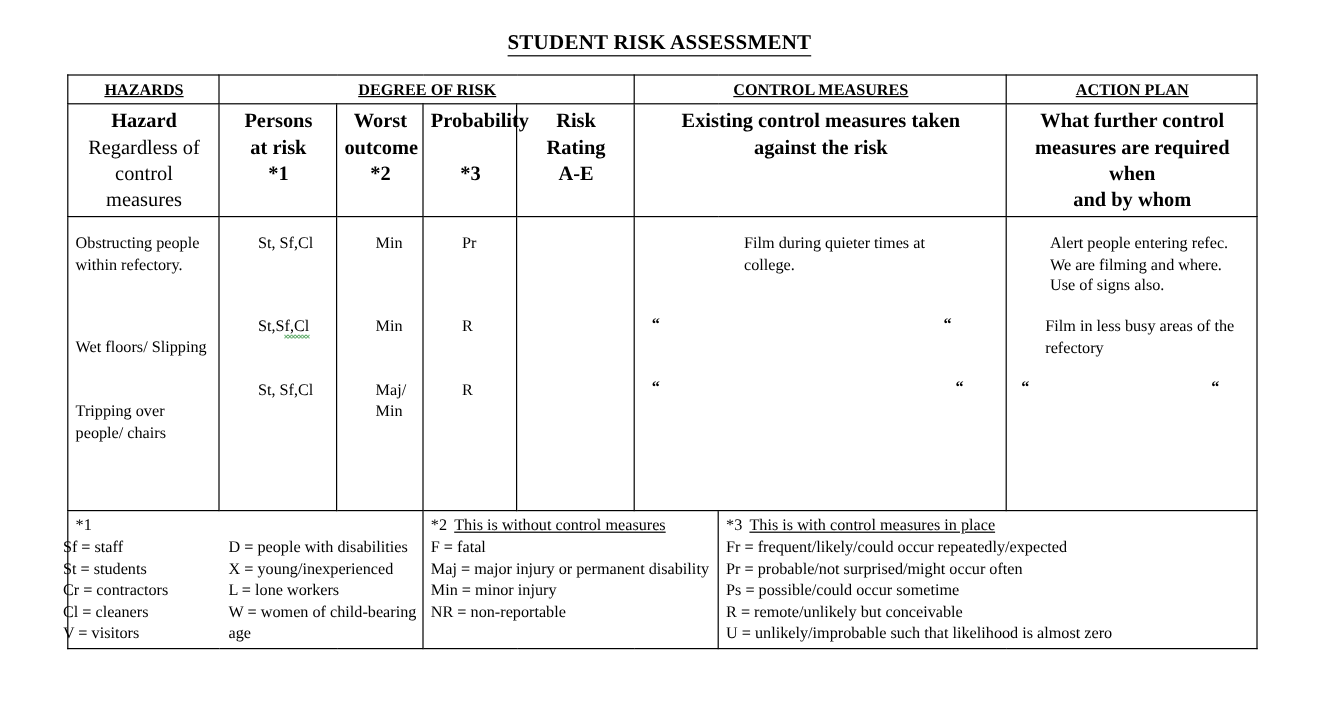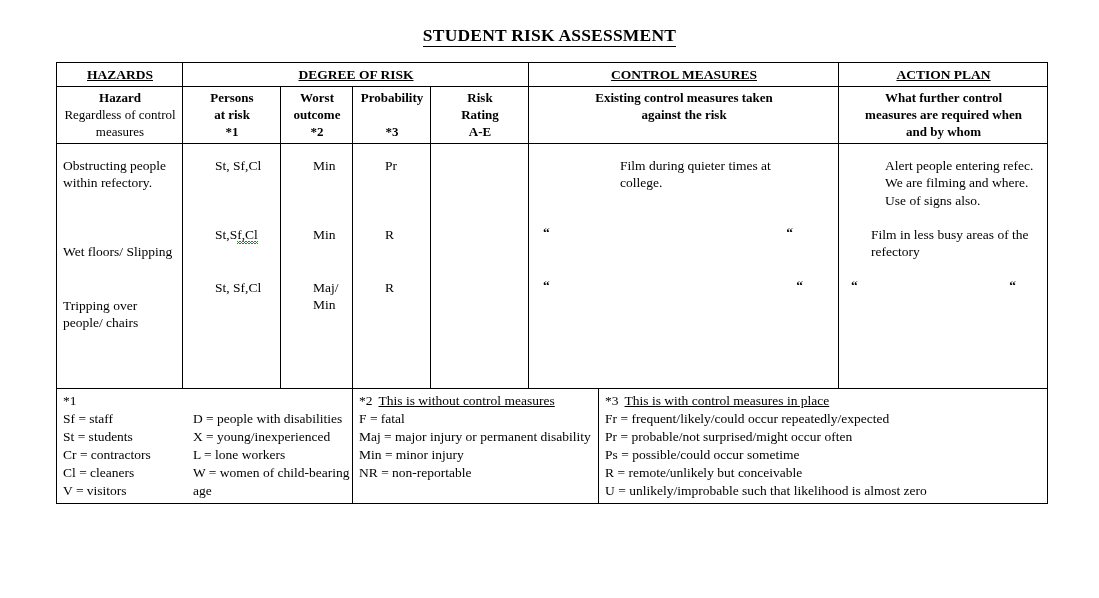--- a/index.html
+++ b/index.html
@@ -61,21 +61,21 @@
     font-size: 13.5px;
     padding-top: 1px;
     padding-bottom: 1px;
     white-space: nowrap;
   }
   .band u { text-decoration: underline; }
 
   .subhead {
     font-weight: bold;
     text-align: center;
-    font-size: 13px;
+    font-size: 17px;
     padding-top: 3px;
     padding-bottom: 2px;
   }
   .subhead .sub-note {
     font-weight: normal;
   }
 
   
   .info-cell { height: 52px; }
   .info-line { display: block; }
@@ -125,21 +125,22 @@
     font-size: 13.5px;
     line-height: 1.33;
     padding: 3px 4px 4px 6px;
     vertical-align: top;
     height: 100px;
   }
   .fn-title { white-space: nowrap; }
   .fn-title .fn-mark { margin-right: 6px; }
   .fn-two-col {
     display: flex;
-    gap: 0;
+    gap: 8px;
+    justify-content: flex-end;
   }
   .fn-two-col .fc-a { width: 130px; flex: none; }
   .fn-two-col .fc-b { flex: 1; }
   .fn-line { white-space: nowrap; }
 </style>
 </head>
 <body>
 
 <div class="doc-title">
   <span>STUDENT RISK ASSESSMENT</span>
@@ -262,21 +263,21 @@
           </div>
           <div class="ditto-row" style="top:132px;left:8px;right:30px">
             <span class="ditto">“</span>
             <span class="ditto">“</span>
           </div>
         </div>
       </td>
 
       <td class="body-cell">
         <div class="cellbox">
-          <div class="col-item" style="top:10px;left:20px;right:6px">Alert people entering refec. We are filming and where. Use of signs also.</div>
+          <div class="col-item" style="top:10px;left:10px;right:6px">Alert people entering refec. We are filming and where. Use of signs also.</div>
           <div class="col-item" style="top:79px;left:6px;right:6px">Film in less busy areas of the refectory</div>
           <div class="ditto-row" style="top:132px;left:6px;right:26px">
             <span class="ditto">“</span>
             <span class="ditto">“</span>
           </div>
         </div>
       </td>
     </tr>
 
     <tr>

